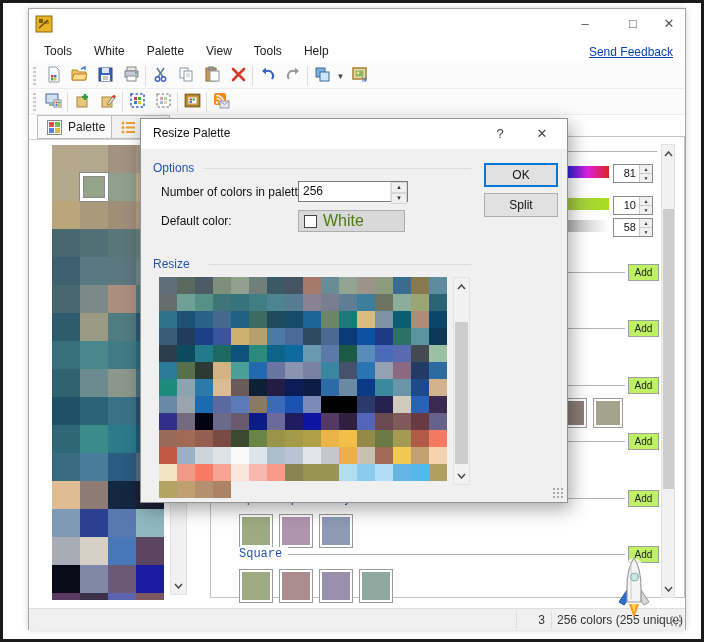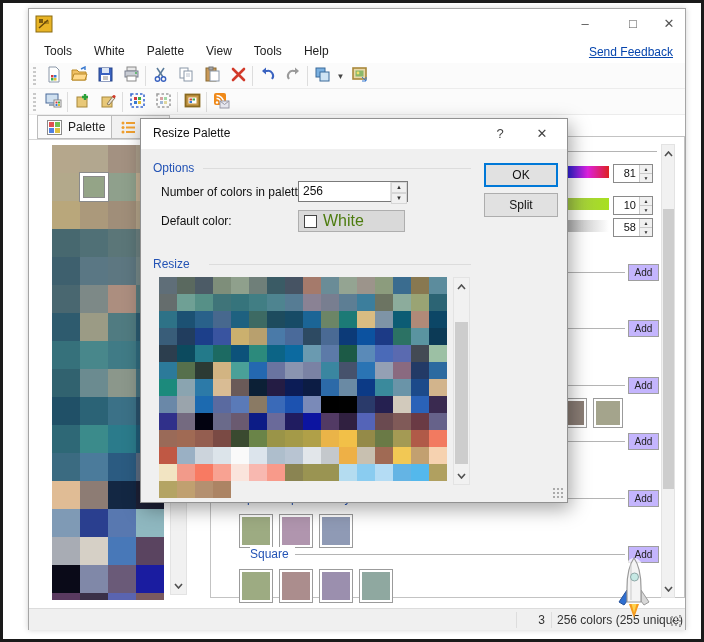--- a/index.html
+++ b/index.html
@@ -27,21 +27,21 @@
   #right-panel { border:1px solid #c3c3c3; background:#fff; }
   .cell { position:absolute; }
   .sel-ring { position:absolute; border:3px solid #fff; outline:1px solid #8a8a8a; box-shadow:inset 0 0 0 1px #8a8a8a; }
   
   .sb-track { position:absolute; background:#f1f1f1; border:1px solid #e3e3e3; }
   .sb-btn { position:absolute; left:0; width:100%; height:17px; background:#f1f1f1; display:flex; align-items:center; justify-content:center; }
   .sb-thumb { position:absolute; left:1px; background:#cdcdcd; }
   
   .scheme-label { position:absolute; color:#2353b5; font-size:12px; background:#fff; padding-right:6px; }
   .scheme-line { position:absolute; height:1px; background:#b4b4b4; }
-  .add-btn { position:absolute; width:31px; height:17px; background:#c4b5fd; border:1px solid #9e9e9e; font-size:10px; color:#222; text-align:center; line-height:15px; }
+  .add-btn { position:absolute; width:31px; height:17px; background:#bef264; border:1px solid #9e9e9e; font-size:10px; color:#222; text-align:center; line-height:15px; }
   .swatch { position:absolute; border:1px solid #9b9b9b; background:#fff; padding:2px; }
   .swatch > div { width:100%; height:100%; }
   
   .grad-bar { position:absolute; height:12px; }
   .spinbox { position:absolute; width:40px; height:19px; background:#fff; border:1px solid #8a8a8a; display:flex; }
   .spin-val { flex:1; font-size:11px; text-align:right; line-height:17px; padding-right:3px; color:#111; }
   .spin-arrows { width:13px; border-left:1px solid #c9c9c9; display:flex; flex-direction:column; }
   .spin-arrows div { flex:1; font-size:5px; line-height:8px; text-align:center; color:#333; background:#f0f0f0; }
   .spin-arrows div:first-child { border-bottom:1px solid #c9c9c9; }
   
@@ -431,21 +431,21 @@
         <div class="swatch" style="left: 28px; top: 377px; width: 34px; height: 34px;">
           <div style="width: 100%; height: 100%; background: rgb(157, 171, 130);"></div>
         </div>
         <div class="swatch" style="left: 68px; top: 377px; width: 34px; height: 34px;">
           <div style="width: 100%; height: 100%; background: rgb(176, 149, 174);"></div>
         </div>
         <div class="swatch" style="left: 108px; top: 377px; width: 34px; height: 34px;">
           <div style="width: 100%; height: 100%; background: rgb(143, 154, 181);"></div>
         </div>
         <div class="scheme-line" style="left: 76px; top: 417px; width: 338px;"></div>
-        <div class="scheme-label" style="left: 39px; top: 410px;">Square</div>
+        <div class="scheme-label" style="left: 28px; top: 410px; font-family: Liberation Mono, monospace;">Square</div>
         <div class="add-btn" style="left: 417px; top: 409px;">Add</div>
         <div class="swatch" style="left: 28px; top: 432px; width: 34px; height: 34px;">
           <div style="width: 100%; height: 100%; background: rgb(157, 171, 130);"></div>
         </div>
         <div class="swatch" style="left: 68px; top: 432px; width: 34px; height: 34px;">
           <div style="width: 100%; height: 100%; background: rgb(171, 141, 141);"></div>
         </div>
         <div class="swatch" style="left: 108px; top: 432px; width: 34px; height: 34px;">
           <div style="width: 100%; height: 100%; background: rgb(155, 143, 174);"></div>
         </div>

